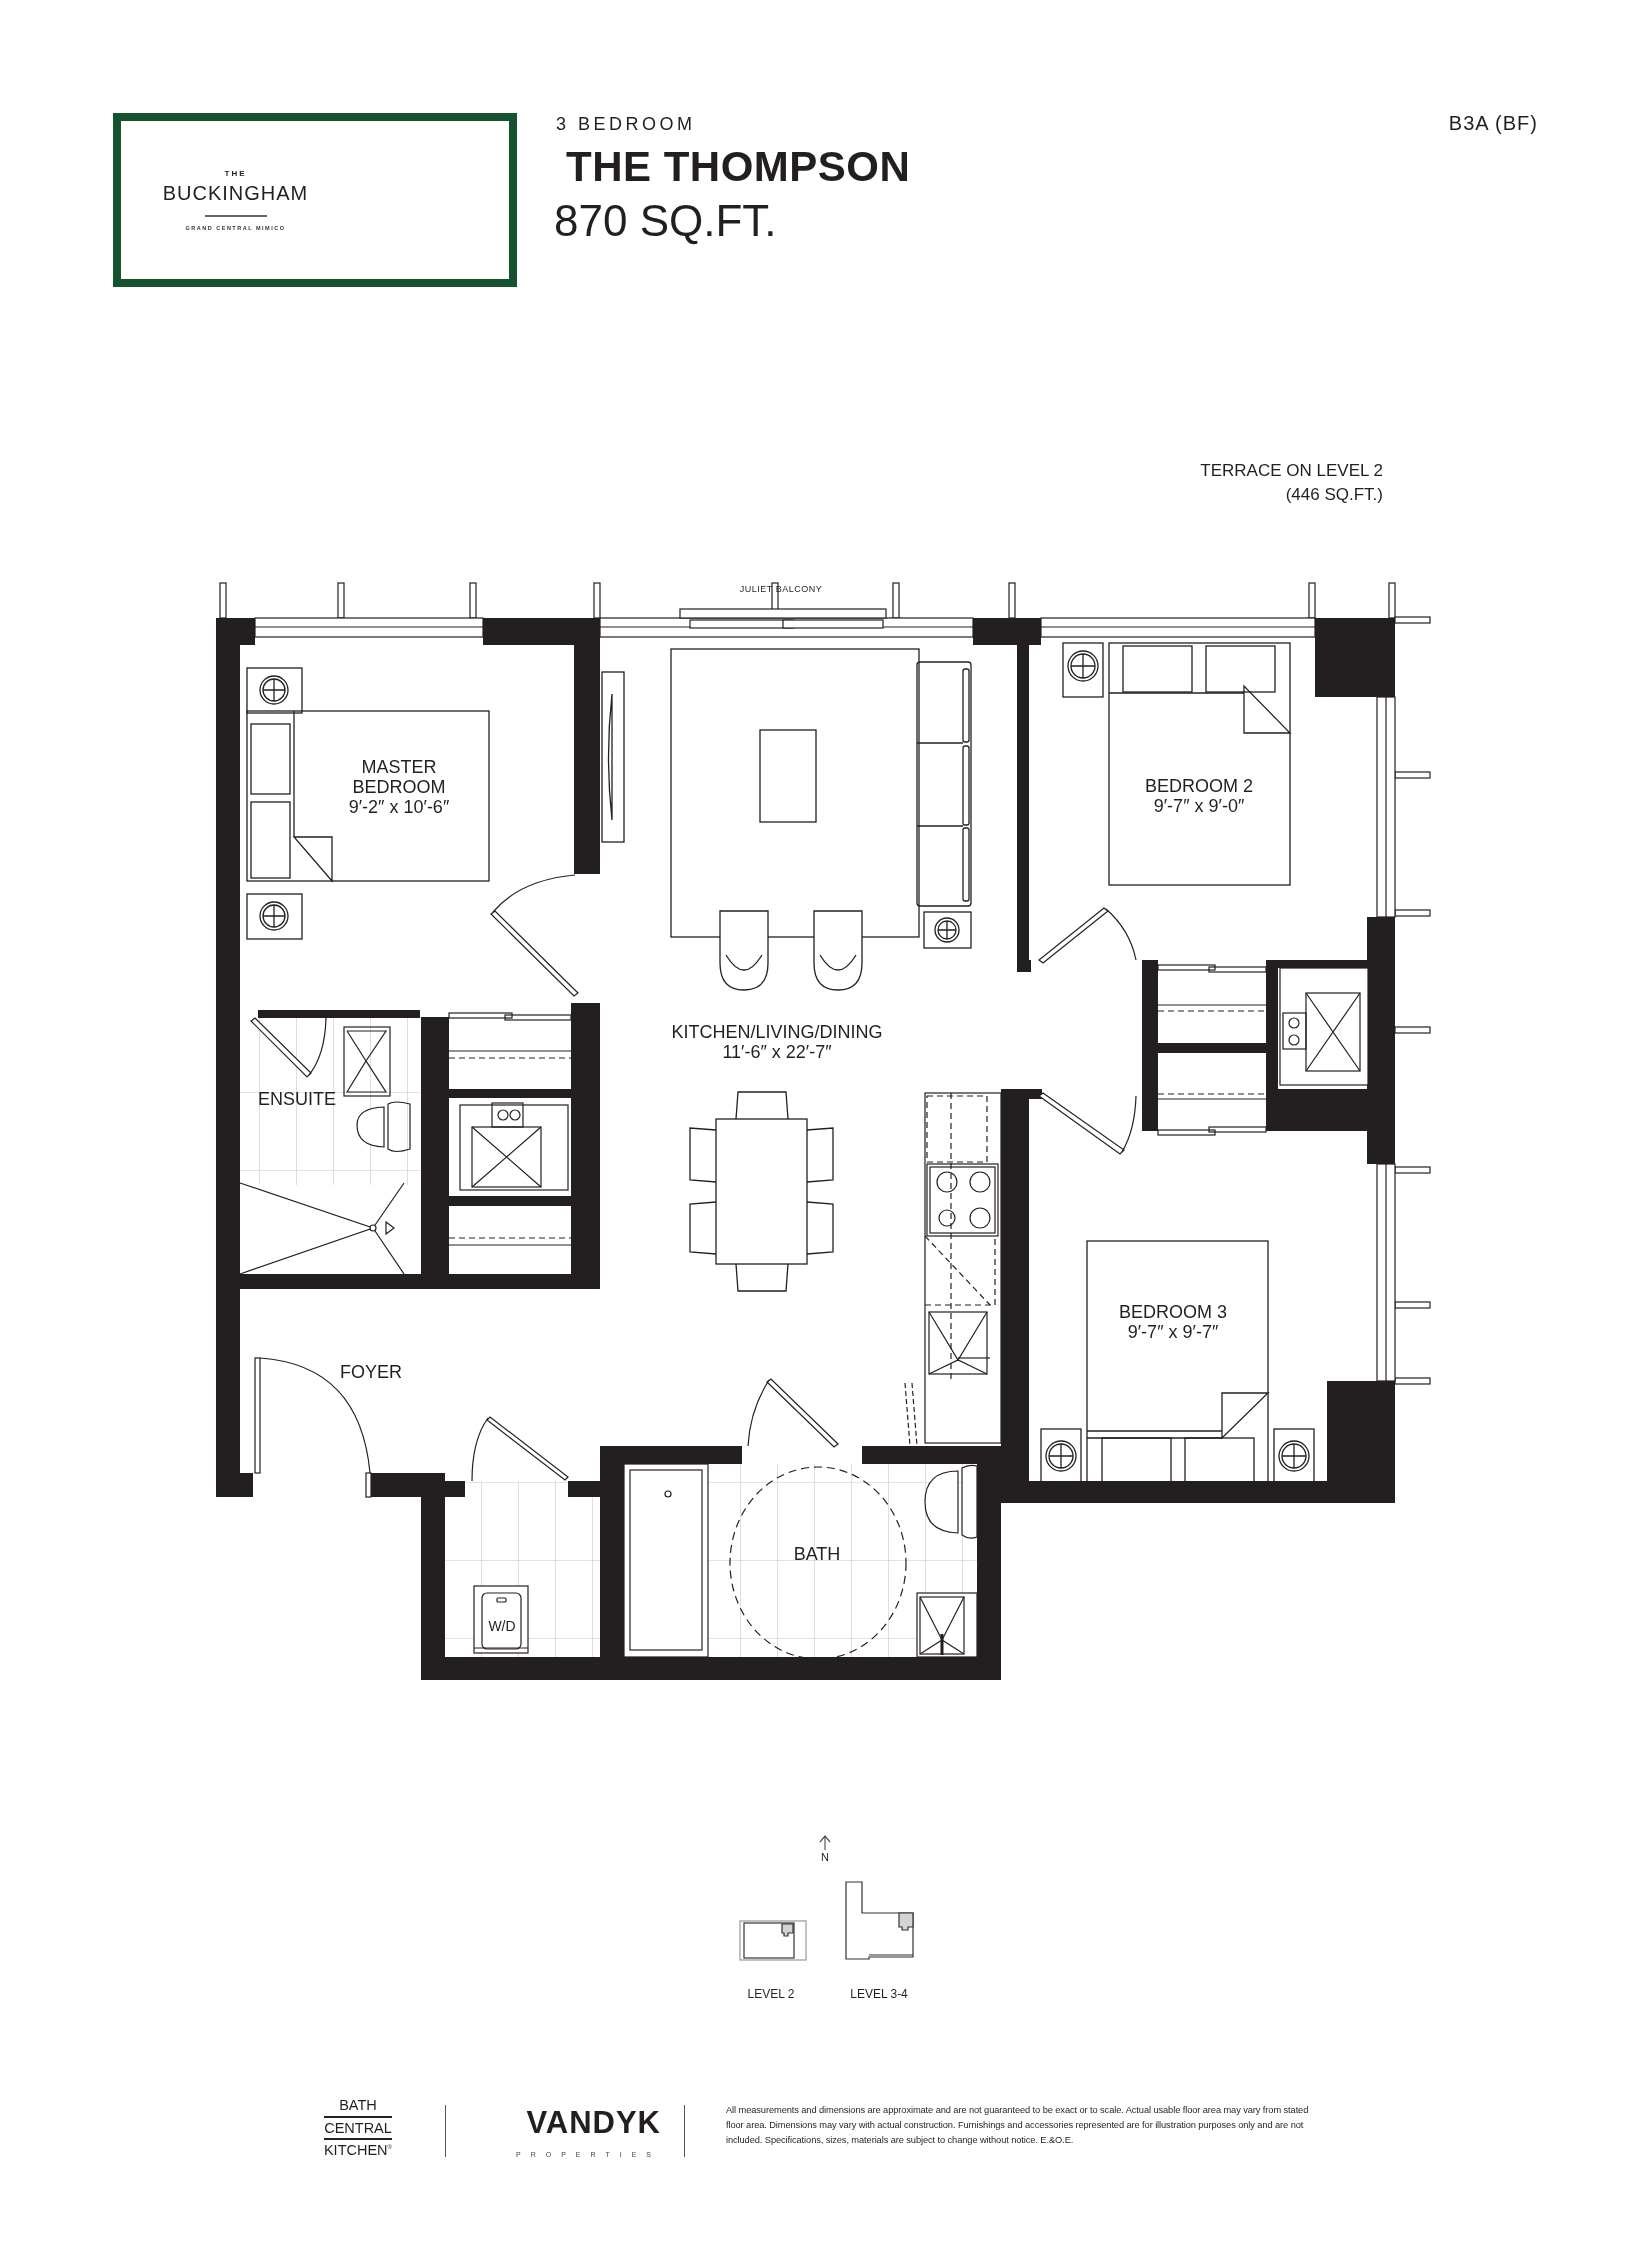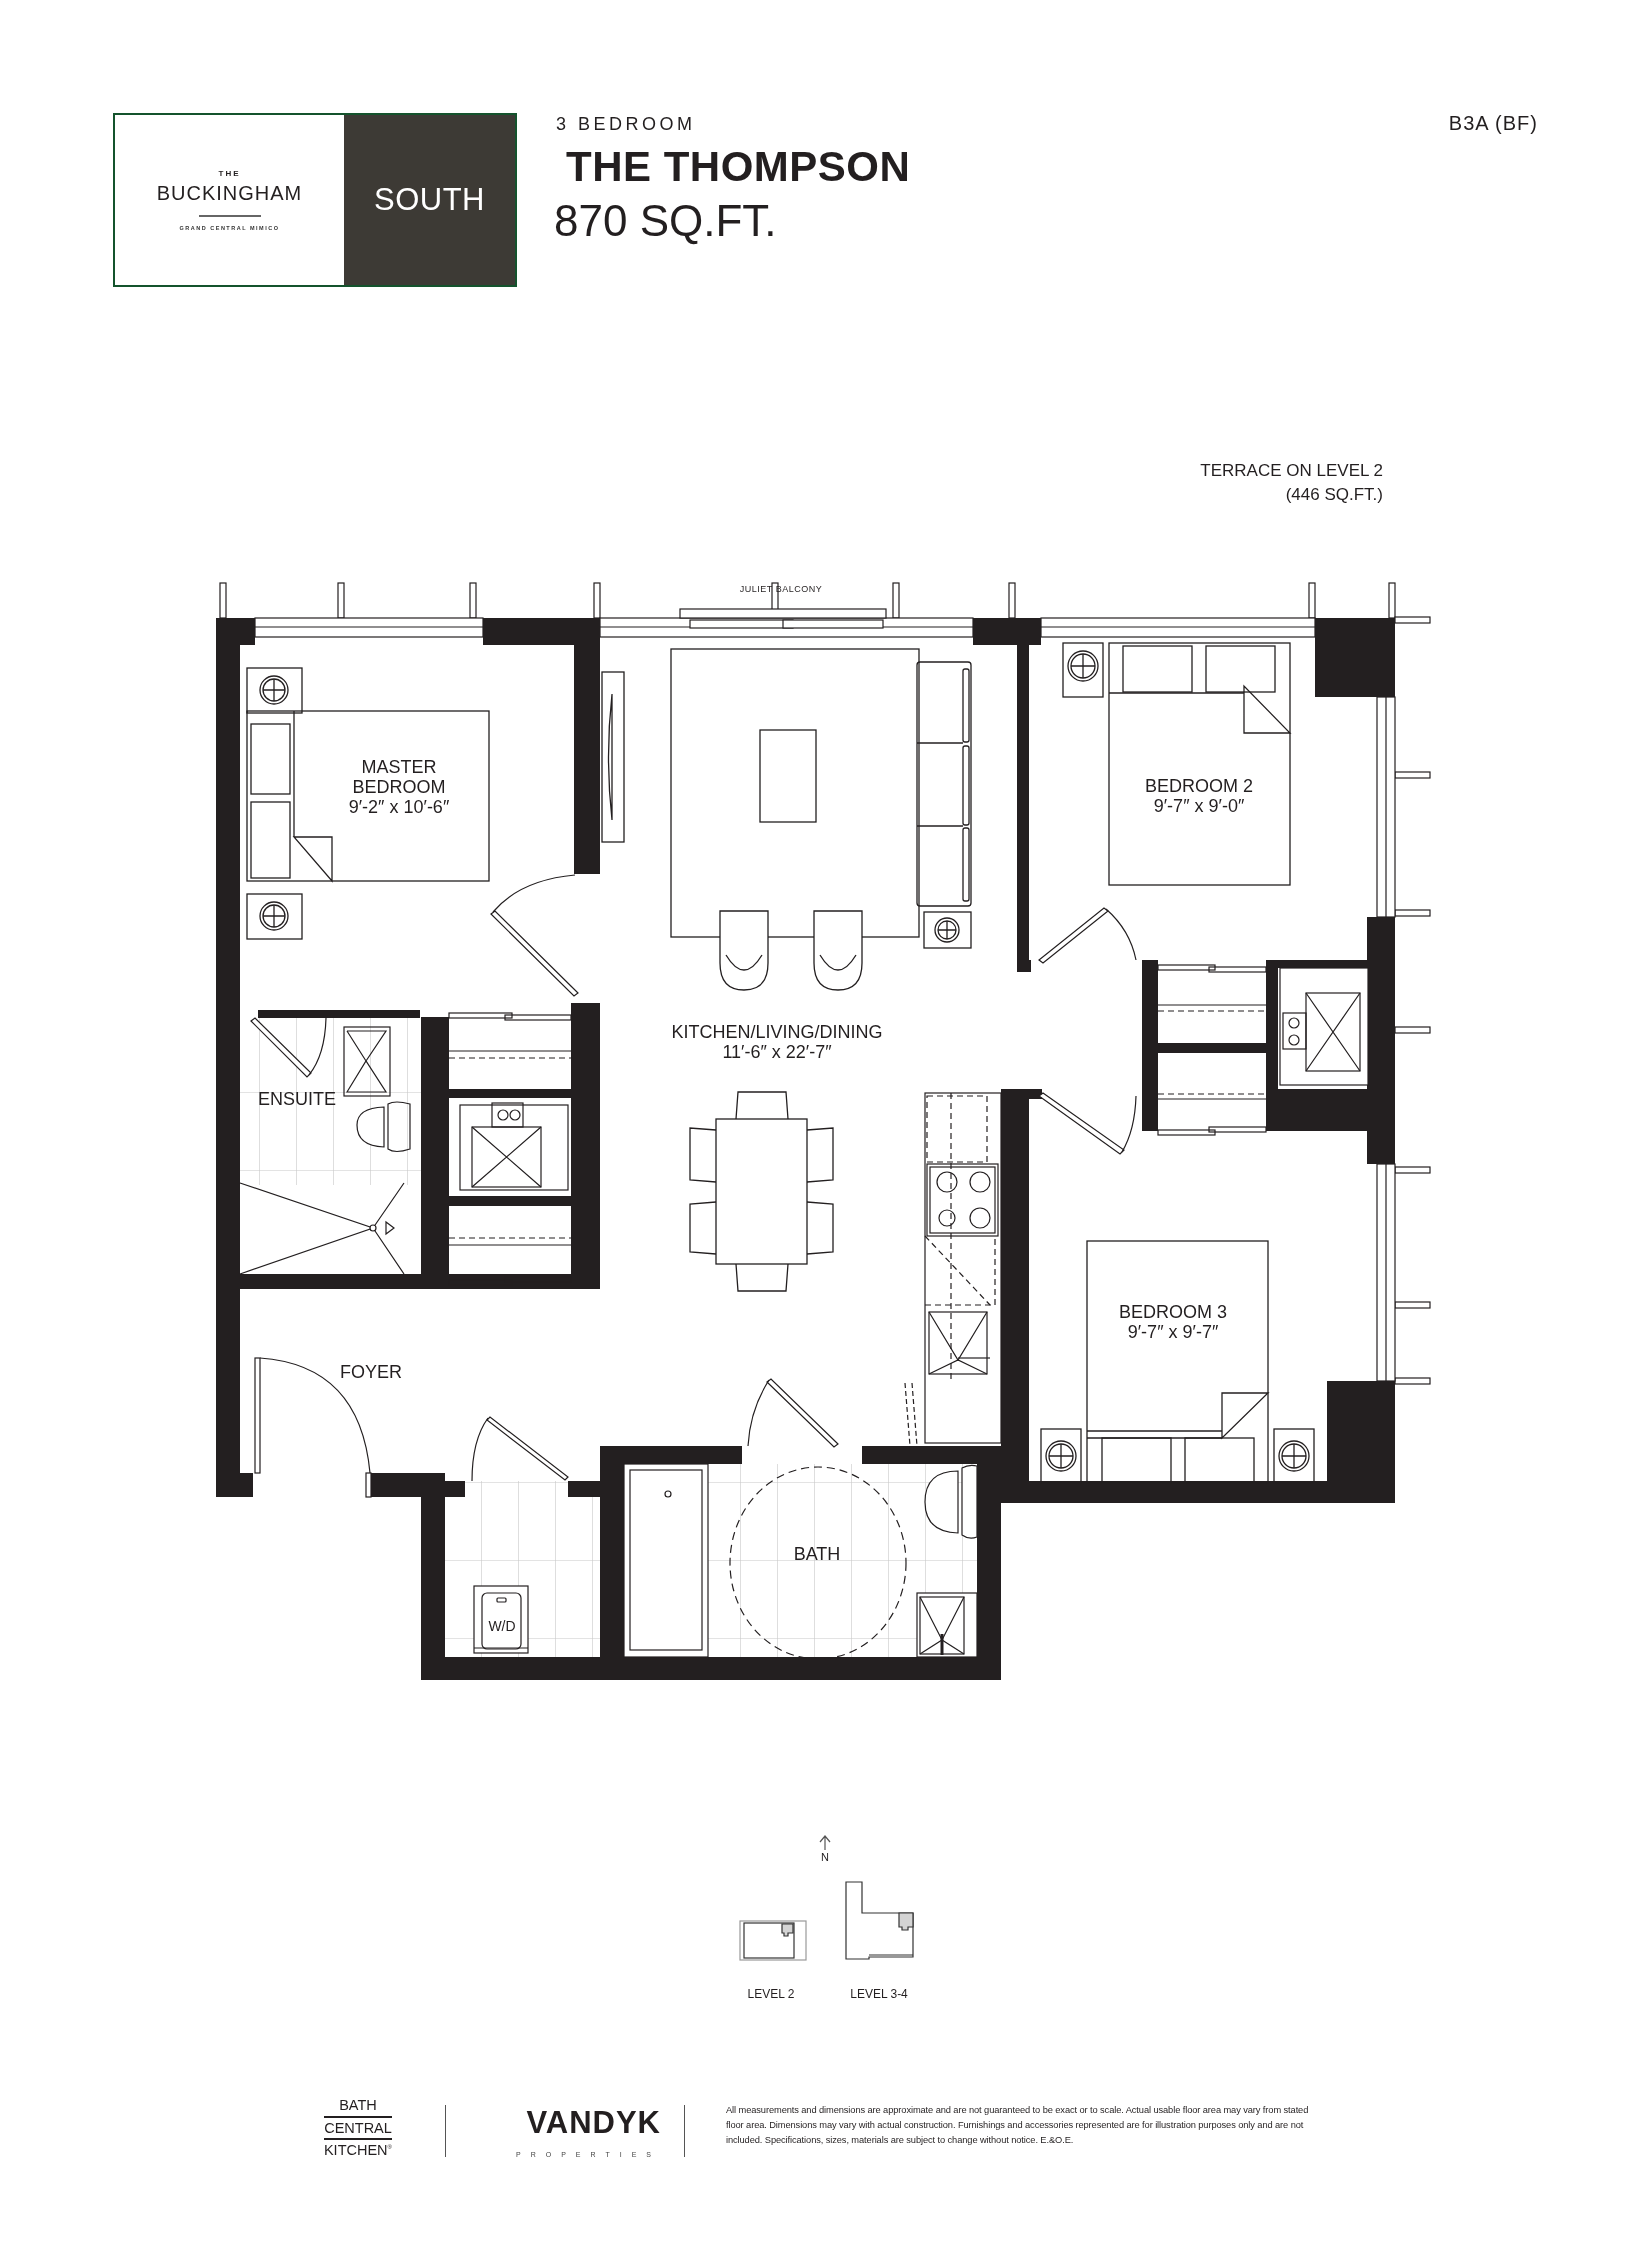--- a/index.html
+++ b/index.html
@@ -1,18 +1,18 @@
 <!DOCTYPE html>
 <html><head>
 <meta charset="utf-8">
 <style>
   html, body { margin: 0; padding: 0; background: #ffffff; }
   body { width: 1650px; height: 2250px; position: relative; overflow: hidden; font-family: "Liberation Sans", sans-serif; color: #231f20; }
   .abs { position: absolute; }
-  .logo-box { left: 113px; top: 113px; width: 404px; height: 174px; border: 2px solid #14532d; box-sizing: border-box; display: flex; }
+  .logo-box { left: 113px; top: 113px; width: 404px; height: 174px; border: 8px solid #14532d; box-sizing: border-box; display: flex; }
   .logo-left { width: 229px; height: 100%; background: #fff; display: flex; flex-direction: column; align-items: center; justify-content: center; }
   .logo-the { font-size: 8px; letter-spacing: 2px; font-weight: bold; }
   .logo-name { font-size: 20px; font-weight: normal; letter-spacing: 1px; margin-top: 4px; }
   .logo-rule { width: 62px; height: 2px; background: #666; margin: 10px 0 8px 0; }
   .logo-sub { font-size: 5.5px; letter-spacing: 1.5px; font-weight: bold; color: #333; }
   .logo-right { flex: 1; background: #3d3a35; color: #fff; display: flex; align-items: center; justify-content: center; font-size: 31px; font-weight: 300; letter-spacing: 0.5px; }
   .unit-type { left: 556px; top: 114px; font-size: 18px; letter-spacing: 3.5px; }
   .unit-name { left: 566px; top: 146px; font-size: 42px; font-weight: bold; letter-spacing: 0.5px; line-height: 1; }
   .unit-size { left: 554px; top: 199px; font-size: 44px; font-weight: normal; letter-spacing: 0; line-height: 1; color: #231f20; }
   .unit-code { right: 112px; top: 112px; font-size: 20px; letter-spacing: 1px; }
@@ -33,21 +33,20 @@
 </head>
 <body>
 
 <div class="abs logo-box">
   <div class="logo-left">
     <div class="logo-the">THE</div>
     <div class="logo-name">BUCKINGHAM</div>
     <div class="logo-rule"></div>
     <div class="logo-sub">GRAND CENTRAL MIMICO</div>
   </div>
-  <div class="logo-right">SOUTH</div>
 </div>
 
 <div class="abs unit-type">3 BEDROOM</div>
 <div class="abs unit-name">THE THOMPSON</div>
 <div class="abs unit-size">870 SQ.FT.</div>
 <div class="abs unit-code">B3A (BF)</div>
 
 <div class="abs terrace-title">TERRACE ON LEVEL 2</div>
 <div class="abs terrace-size">(446 SQ.FT.)</div>
 

